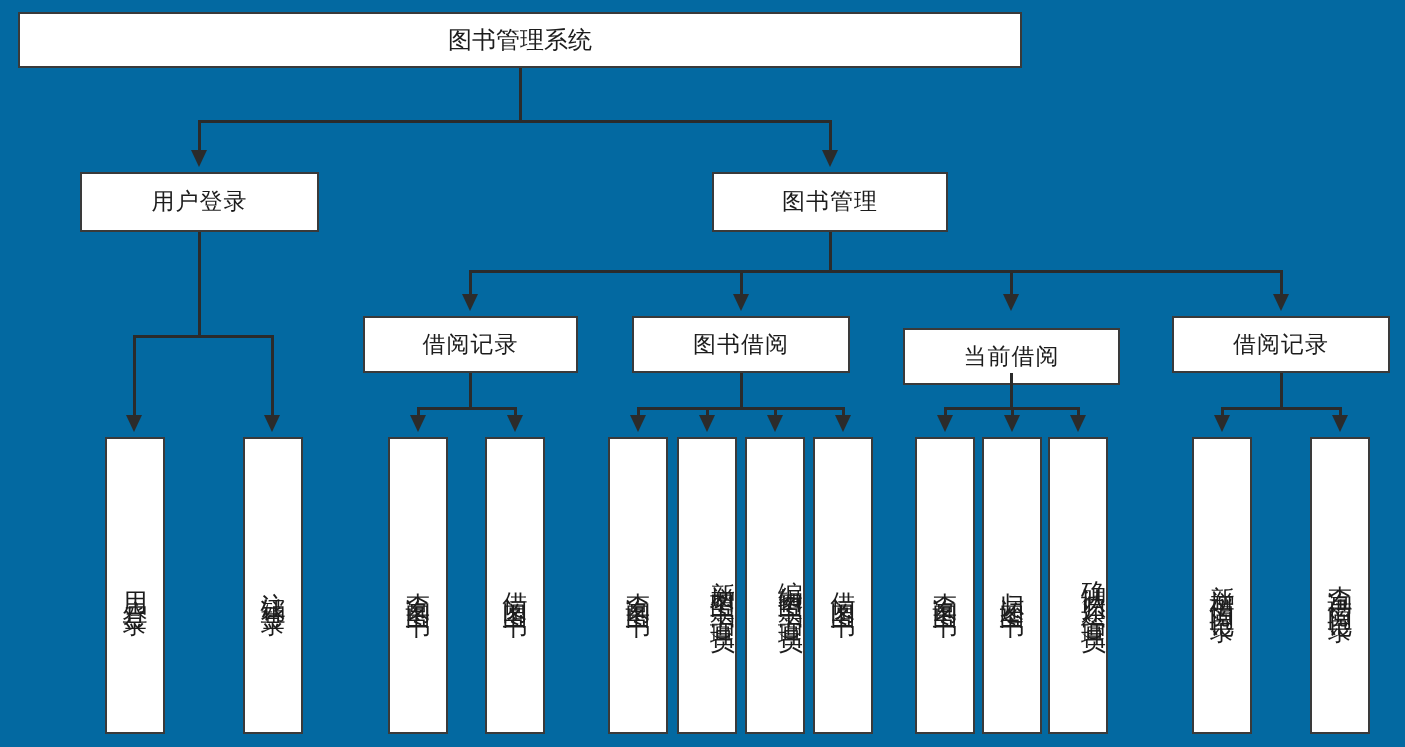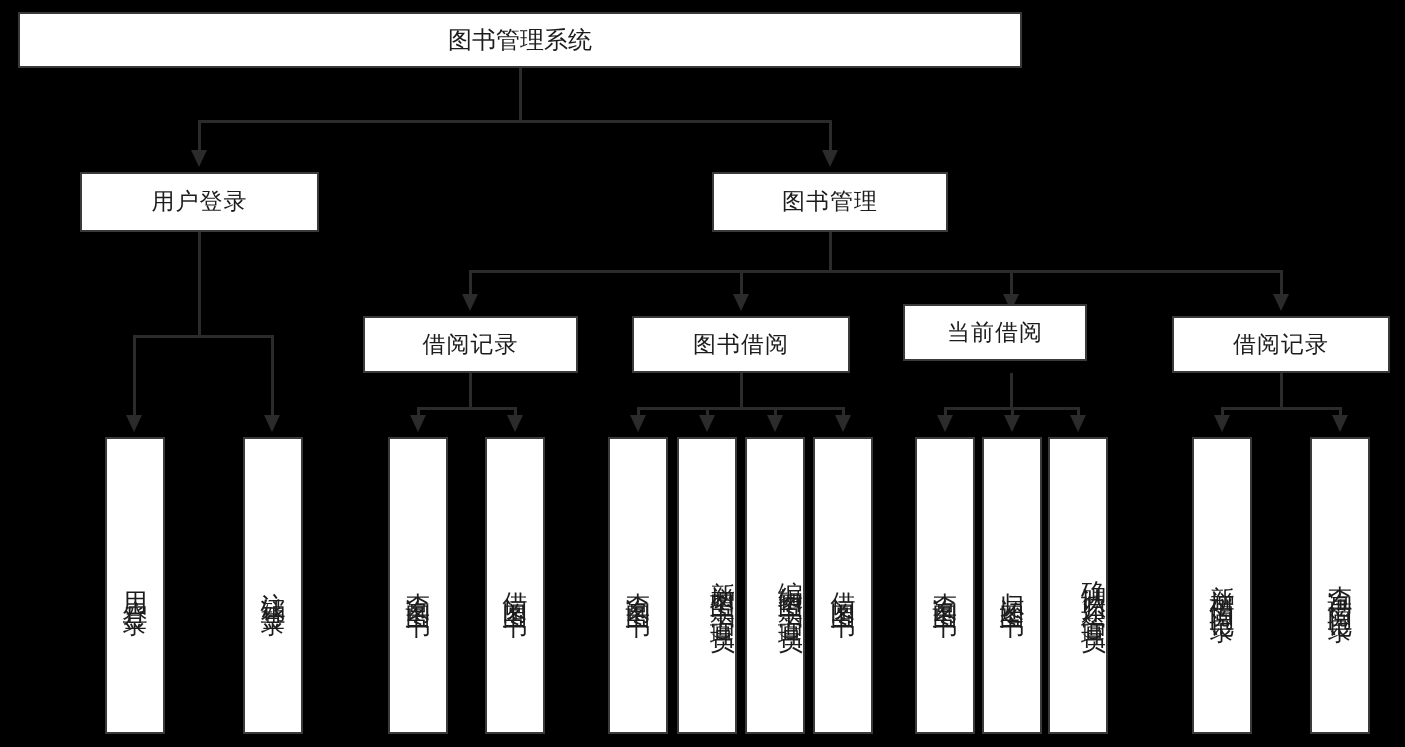--- a/index.html
+++ b/index.html
@@ -7,21 +7,21 @@
     padding: 0;
     background: #ffffff;
   }
   body {
     font-family: "DejaVu Sans", "Liberation Sans", sans-serif;
   }
   #canvas {
     position: relative;
     width: 1405px;
     height: 747px;
-    background: #000000;
+    background: #0369a1;
     overflow: hidden;
   }
 
   
   .node {
     position: absolute;
     box-sizing: border-box;
     border: 2.5px solid #3a3a3a;
     background: #ffffff;
     display: flex;
@@ -121,21 +121,21 @@
   <div class="arrow" style="left:1003px; top:294px;"></div>
   <div class="vline" style="left:1280px; top:270px; height:26px;"></div>
   <div class="arrow" style="left:1273px; top:294px;"></div>
 
   <div class="node horiz" style="left:363px; top:316px; width:215px; height:57px;">
     <span>借阅记录</span>
   </div>
   <div class="node horiz" style="left:632px; top:316px; width:218px; height:57px;">
     <span>图书借阅</span>
   </div>
-  <div class="node horiz" style="left:903px; top:304px; width:184px; height:57px;">
+  <div class="node horiz" style="left:903px; top:328px; width:217px; height:57px;">
     <span>当前借阅</span>
   </div>
   <div class="node horiz" style="left:1172px; top:316px; width:218px; height:57px;">
     <span>借阅记录</span>
   </div>
 
   <div class="vline" style="left:469px; top:373px; height:34px;"></div>
   <div class="hline" style="left:417px; top:407px; width:100px;"></div>
   <div class="vline" style="left:417px; top:407px; height:10px;"></div>
   <div class="arrow" style="left:410px; top:415px;"></div>

